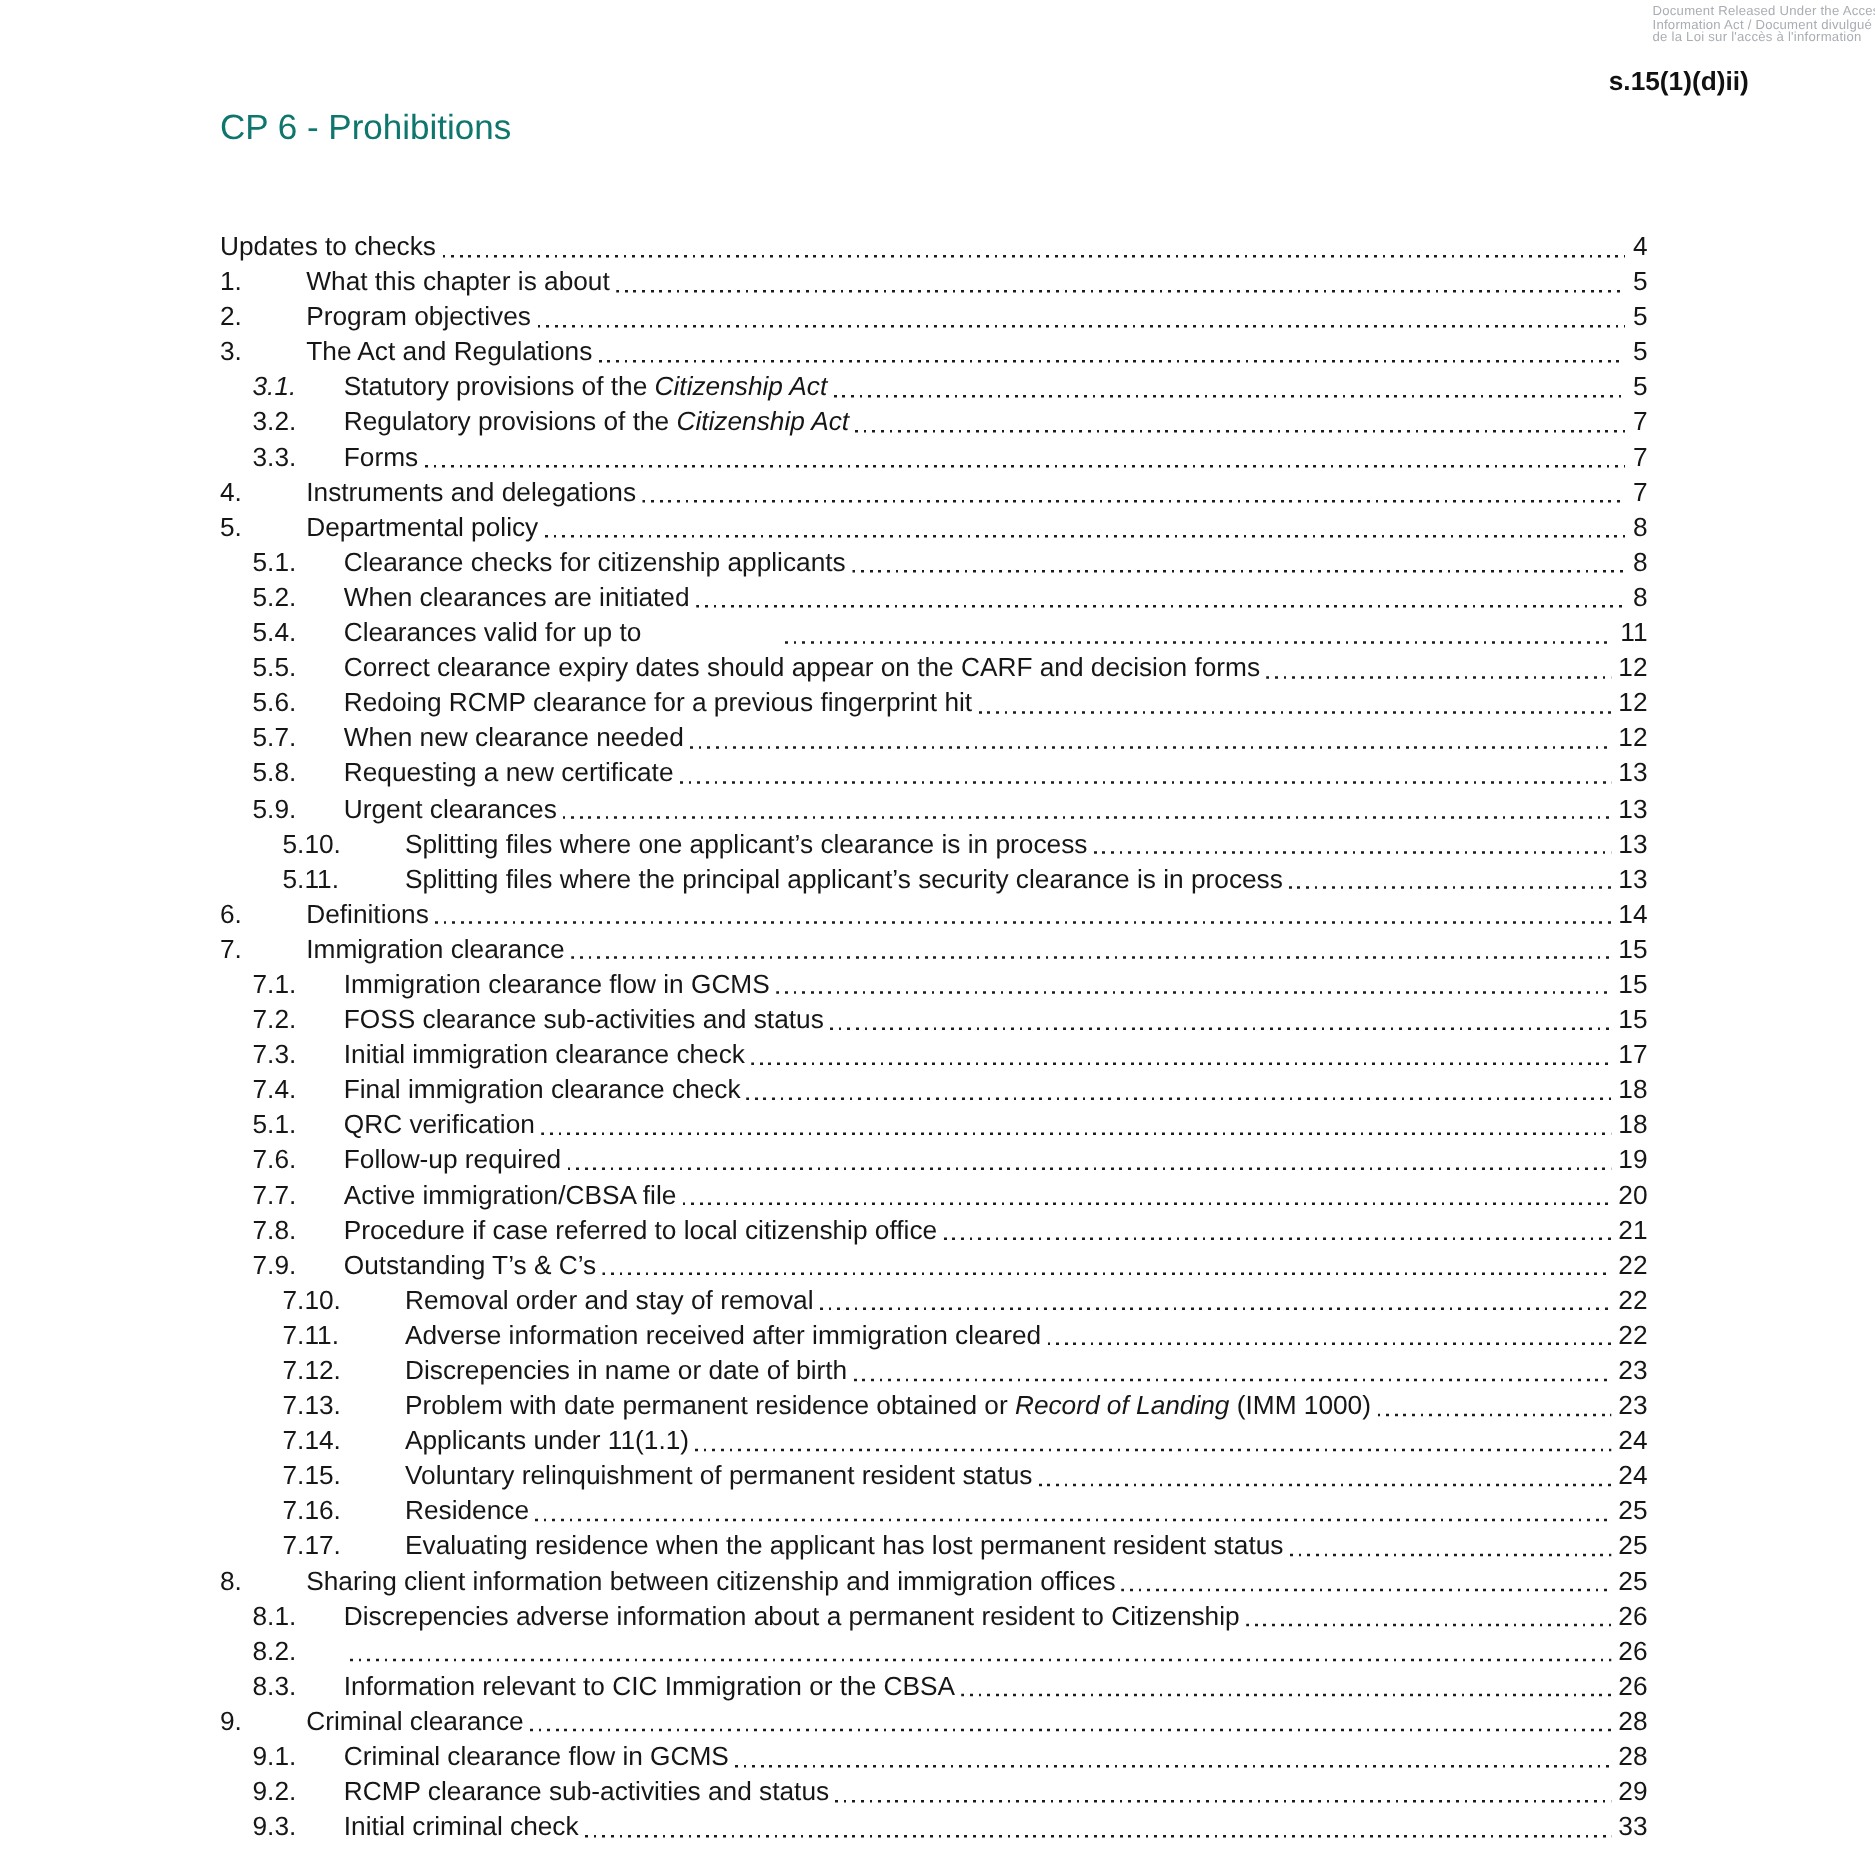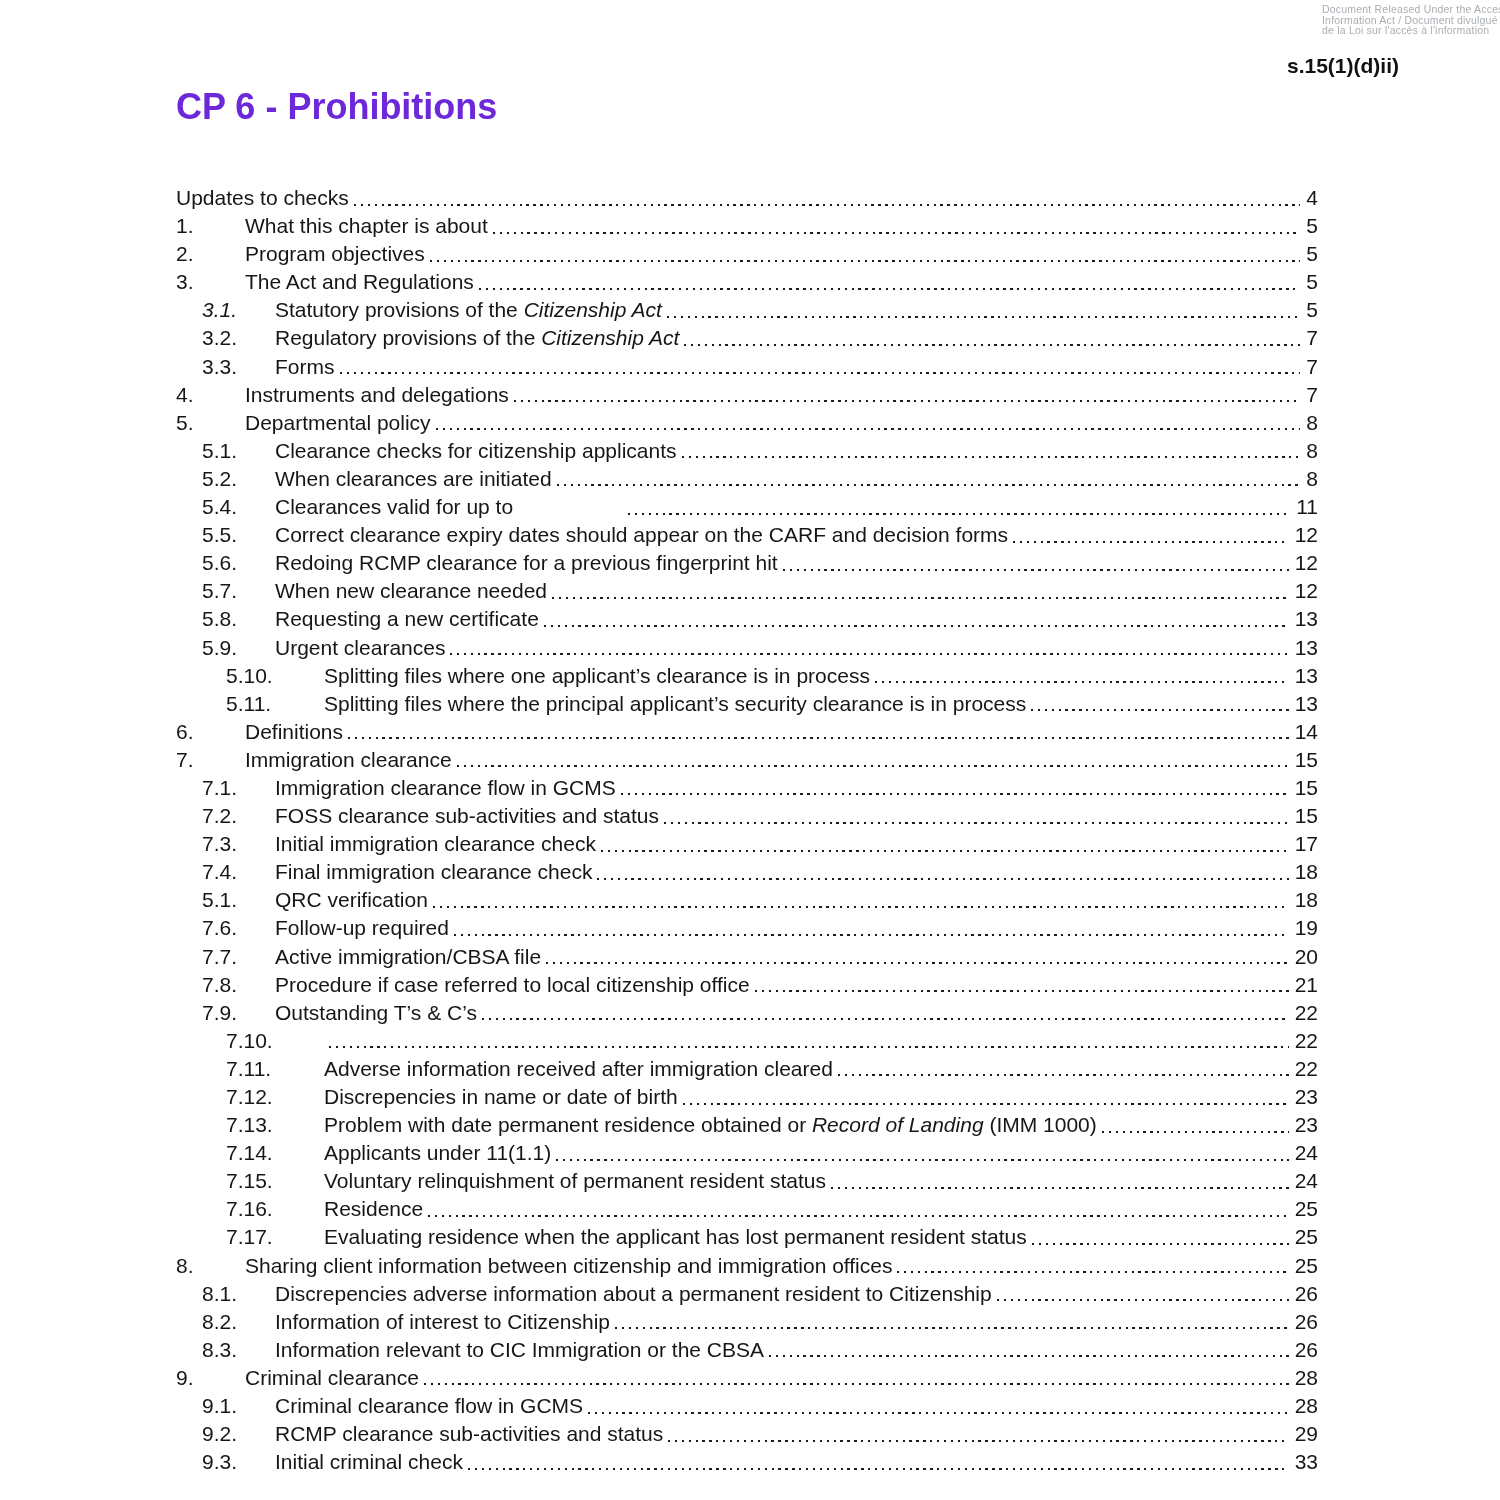--- a/index.html
+++ b/index.html
@@ -32,23 +32,23 @@
     left: 1287px; top: 54px;
     font-size: 21px;
     font-weight: bold;
     color: #111111;
     white-space: nowrap;
     text-align: center;
   }
   .doc-title {
     position: absolute;
     left: 176px; top: 86px;
-    font-size: 36px;
-    font-weight: bold;
-    color: #6d28d9;
+    font-size: 28px;
+    font-weight: normal;
+    color: #0f766e;
     white-space: nowrap;
   }
   .toc {
     position: absolute;
     left: 176px; top: 184px;
     width: 1142px;
   }
   .toc-row {
     display: flex;
     align-items: stretch;
@@ -115,31 +115,31 @@
       <div class="toc-row lvl1"><span class="num">7.</span><span class="txt">Immigration clearance</span><span class="leader"></span><span class="page-num">15</span></div>
       <div class="toc-row lvl2"><span class="num">7.1.</span><span class="txt">Immigration clearance flow in GCMS</span><span class="leader"></span><span class="page-num">15</span></div>
       <div class="toc-row lvl2"><span class="num">7.2.</span><span class="txt">FOSS clearance sub-activities and status</span><span class="leader"></span><span class="page-num">15</span></div>
       <div class="toc-row lvl2"><span class="num">7.3.</span><span class="txt">Initial immigration clearance check</span><span class="leader"></span><span class="page-num">17</span></div>
       <div class="toc-row lvl2"><span class="num">7.4.</span><span class="txt">Final immigration clearance check</span><span class="leader"></span><span class="page-num">18</span></div>
       <div class="toc-row lvl2"><span class="num">5.1.</span><span class="txt">QRC verification</span><span class="leader"></span><span class="page-num">18</span></div>
       <div class="toc-row lvl2"><span class="num">7.6.</span><span class="txt">Follow-up required</span><span class="leader"></span><span class="page-num">19</span></div>
       <div class="toc-row lvl2"><span class="num">7.7.</span><span class="txt">Active immigration/CBSA file</span><span class="leader"></span><span class="page-num">20</span></div>
       <div class="toc-row lvl2"><span class="num">7.8.</span><span class="txt">Procedure if case referred to local citizenship office</span><span class="leader"></span><span class="page-num">21</span></div>
       <div class="toc-row lvl2"><span class="num">7.9.</span><span class="txt">Outstanding T’s &amp; C’s</span><span class="leader"></span><span class="page-num">22</span></div>
-      <div class="toc-row lvl2 wide"><span class="num">7.10.</span><span class="leader"></span><span class="page-num">22</span></div>
+      <div class="toc-row lvl2 wide"><span class="num">7.10.</span><span class="txt">Removal order and stay of removal</span><span class="leader"></span><span class="page-num">22</span></div>
       <div class="toc-row lvl2 wide"><span class="num">7.11.</span><span class="txt">Adverse information received after immigration cleared</span><span class="leader"></span><span class="page-num">22</span></div>
       <div class="toc-row lvl2 wide"><span class="num">7.12.</span><span class="txt">Discrepencies in name or date of birth</span><span class="leader"></span><span class="page-num">23</span></div>
       <div class="toc-row lvl2 wide"><span class="num">7.13.</span><span class="txt"><span>Problem with date permanent residence obtained or </span><span class="it">Record of Landing</span><span> (IMM 1000)</span></span><span class="leader"></span><span class="page-num">23</span></div>
       <div class="toc-row lvl2 wide"><span class="num">7.14.</span><span class="txt">Applicants under 11(1.1)</span><span class="leader"></span><span class="page-num">24</span></div>
       <div class="toc-row lvl2 wide"><span class="num">7.15.</span><span class="txt">Voluntary relinquishment of permanent resident status</span><span class="leader"></span><span class="page-num">24</span></div>
       <div class="toc-row lvl2 wide"><span class="num">7.16.</span><span class="txt">Residence</span><span class="leader"></span><span class="page-num">25</span></div>
       <div class="toc-row lvl2 wide"><span class="num">7.17.</span><span class="txt">Evaluating residence when the applicant has lost permanent resident status</span><span class="leader"></span><span class="page-num">25</span></div>
       <div class="toc-row lvl1"><span class="num">8.</span><span class="txt">Sharing client information between citizenship and immigration offices</span><span class="leader"></span><span class="page-num">25</span></div>
       <div class="toc-row lvl2"><span class="num">8.1.</span><span class="txt">Discrepencies adverse information about a permanent resident to Citizenship</span><span class="leader"></span><span class="page-num">26</span></div>
-      <div class="toc-row lvl2"><span class="num">8.2.</span><span class="txt">Information of interest to Citizenship</span><span class="leader"></span><span class="page-num">26</span></div>
+      <div class="toc-row lvl2"><span class="num">8.2.</span><span class="leader"></span><span class="page-num">26</span></div>
       <div class="toc-row lvl2"><span class="num">8.3.</span><span class="txt">Information relevant to CIC Immigration or the CBSA</span><span class="leader"></span><span class="page-num">26</span></div>
       <div class="toc-row lvl1"><span class="num">9.</span><span class="txt">Criminal clearance</span><span class="leader"></span><span class="page-num">28</span></div>
       <div class="toc-row lvl2"><span class="num">9.1.</span><span class="txt">Criminal clearance flow in GCMS</span><span class="leader"></span><span class="page-num">28</span></div>
       <div class="toc-row lvl2"><span class="num">9.2.</span><span class="txt">RCMP clearance sub-activities and status</span><span class="leader"></span><span class="page-num">29</span></div>
       <div class="toc-row lvl2"><span class="num">9.3.</span><span class="txt">Initial criminal check</span><span class="leader"></span><span class="page-num">33</span></div>
     </div>
 
 </div>
 
 </body></html>

